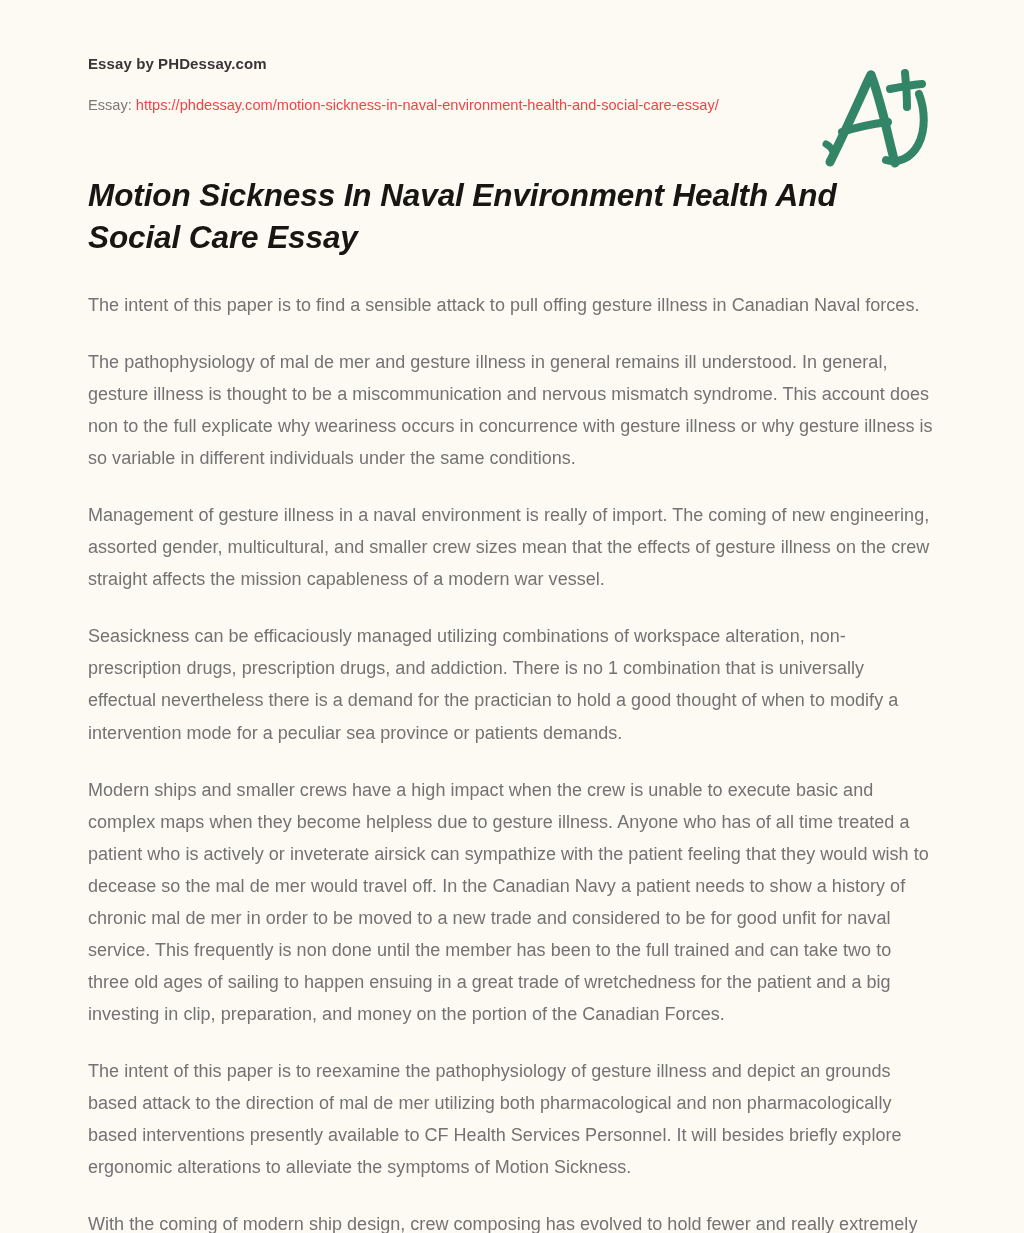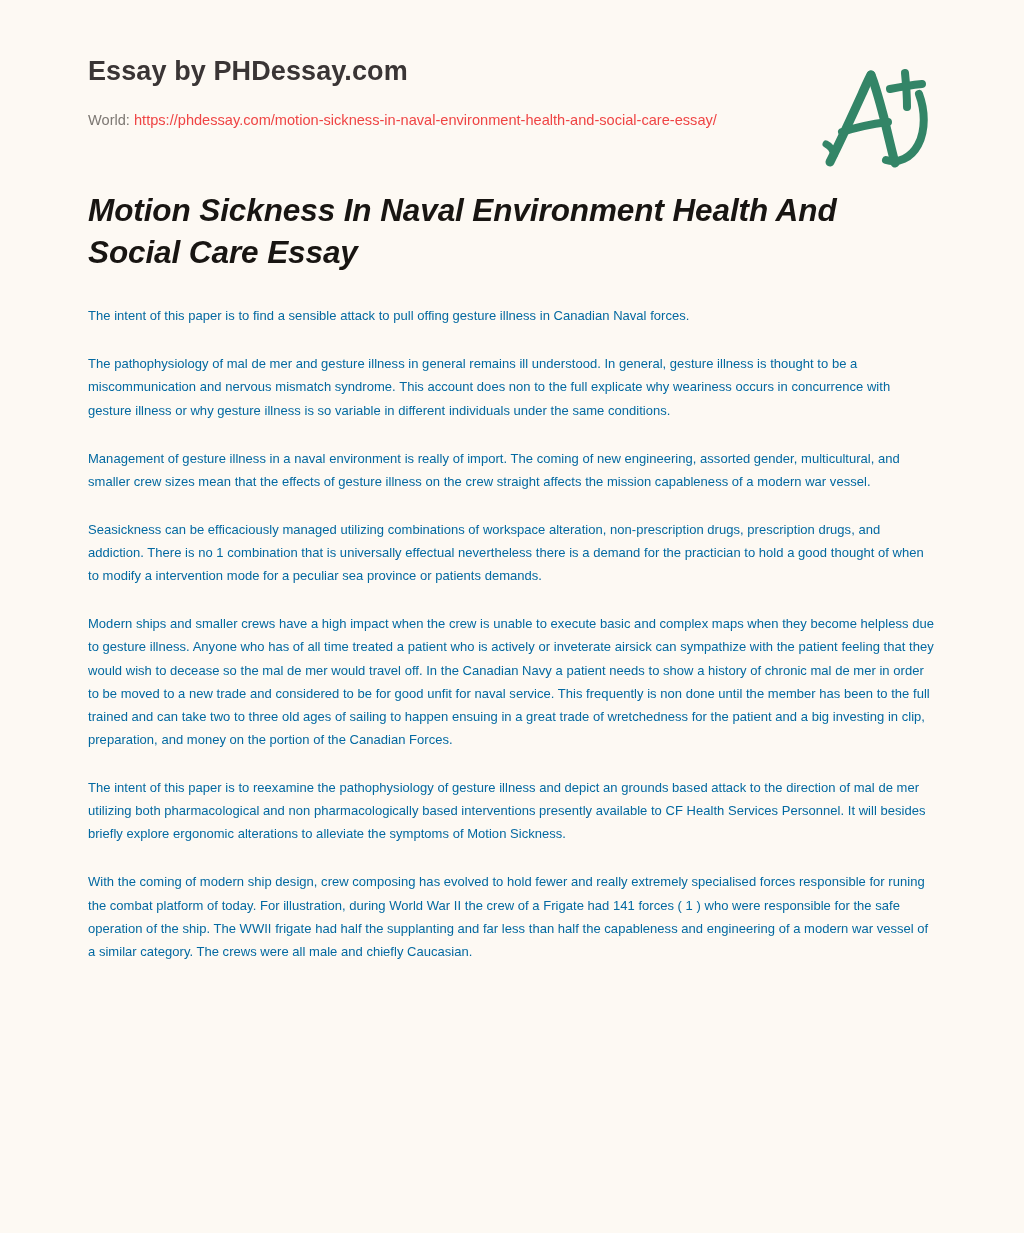--- a/index.html
+++ b/index.html
@@ -24,21 +24,21 @@
     padding: 0 88px;
   }
 
   
   .doc-header {
     position: relative;
     padding-top: 55px;
   }
 
   .brand-line {
-    font-size: 27px;
+    font-size: 15px;
     font-weight: bold;
     color: #3a3535;
     letter-spacing: 0.1px;
     line-height: 1.25;
   }
 
   .source-line {
     margin-top: 20px;
     font-size: 14.6px;
     line-height: 1.62;
@@ -82,40 +82,40 @@
   }
 
   
   .doc-body {
     padding-top: 30px;
     max-width: 862px;
   }
 
   .doc-body p {
     margin: 0 0 25px 0;
-    font-size: 13px;
+    font-size: 18px;
     line-height: 1.78;
-    color: #0369a1;
+    color: #737373;
     letter-spacing: 0.03px;
   }
   .doc-body p:last-child {
     margin-bottom: 0;
   }
 </style>
 </head>
 <body>
 
 <div class="page">
 
   <div class="doc-header">
 
     <div class="brand-line">Essay by PHDessay.com</div>
 
     <div class="source-line">
-      <span class="source-label">World:</span>
+      <span class="source-label">Essay:</span>
       <a class="source-url" href="#">https://phdessay.com/motion-sickness-in-naval-environment-health-and-social-care-essay/</a>
     </div>
 
     <div class="logo-mark">
       <svg viewBox="0 0 120 118" xmlns="http://www.w3.org/2000/svg" fill="none" stroke="#338567" stroke-linecap="round" stroke-linejoin="round">
 
         <path d="M14 104 C24 84 36 58 46 36 C50 27 53 20 55 17" stroke-width="9"></path>
 
         <path d="M55 17 C58 24 63 41 68 60 C72 77 76 94 79 105" stroke-width="9"></path>
 

